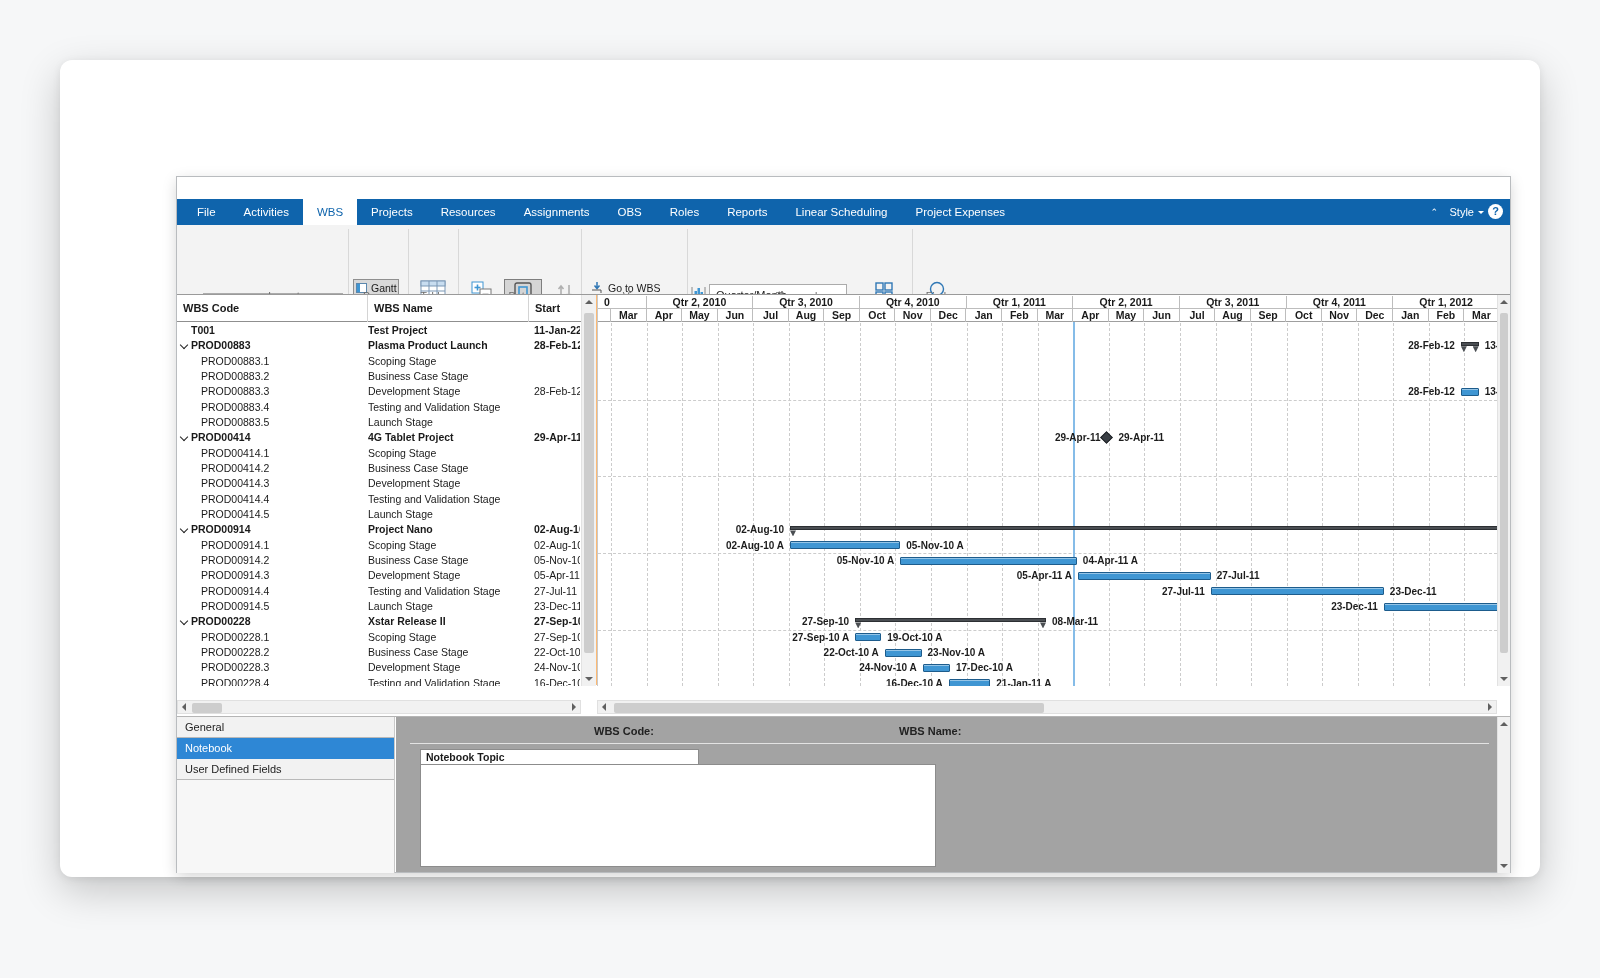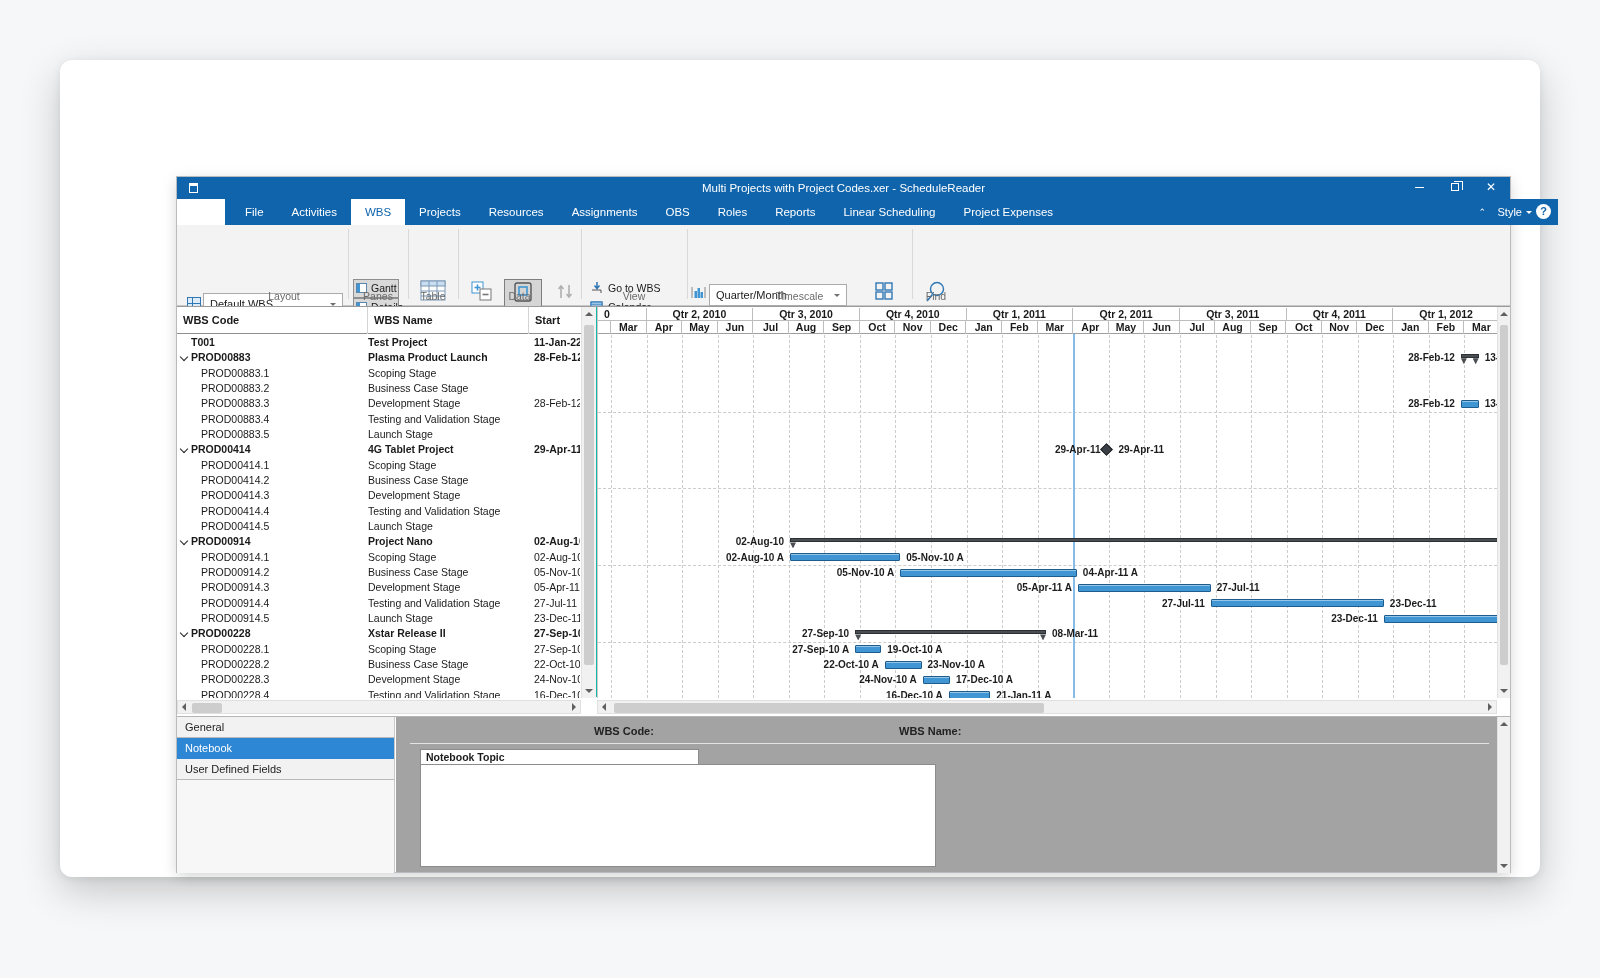--- a/index.html
+++ b/index.html
@@ -11,21 +11,21 @@
   .titlebar { position:absolute; left:0; top:0; width:100%; height:22px; background:#0f64ac; color:#fff; }
   .app-icon { position:absolute; left:12px; top:6px; width:9px; height:10px; border:1px solid #fff; border-top:3px solid #fff; }
   .title    { position:absolute; left:0; right:0; top:0; height:22px; line-height:22px; text-align:center; font-size:11.5px; color:#fff; }
   .winbtn { position:absolute; top:0; width:30px; height:22px; color:#fff; text-align:center; line-height:21px; font-size:12px; }
   .btn-min   { right:76px; } .btn-restore { right:40px; } .btn-close { right:4px; }
   .restore-glyph { display:inline-block; width:8px; height:8px; border:1px solid #fff; margin-top:6px; position:relative; }
   .restore-glyph:before { content:""; position:absolute; left:2px; top:-3px; width:8px; height:8px; border:1px solid #fff; border-bottom:none; border-left:none; }
   .min-glyph { display:inline-block; width:9px; height:1px; background:#fff; margin-bottom:3px; }
 
   
-  .menubar { position:absolute; left:0; top:22px; width:100%; height:26px; background:#0f64ac;margin-left:48px; }
+  .menubar { position:absolute; left:0; top:22px; width:100%; height:26px; background:#0f64ac; }
   .mtabs { position:absolute; left:6px; top:0; height:26px; white-space:nowrap; }
   .mtab { display:inline-block; height:26px; line-height:26px; padding:0 14px; color:#fff; font-size:11.5px; }
   .mtab.active { background:#ffffff; color:#0f64ac; }
   .menu-right { position:absolute; right:6px; top:0; height:26px; color:#fff; }
   .collapse-chev { position:absolute; right:66px; top:8px; font-size:9px; color:#fff; }
   .style-lbl { position:absolute; right:30px; top:0; line-height:26px; font-size:11px; color:#fff; }
   .style-caret { position:absolute; right:20px; top:12px; width:0; height:0; border:3.5px solid transparent; border-top-color:#fff; }
   .help-circle { position:absolute; right:1px; top:5px; width:15px; height:15px; border-radius:50%; background:#fff; color:#0f64ac; font-weight:bold; font-size:11px; text-align:center; line-height:15px; }
 
   
@@ -51,21 +51,21 @@
   .viewitem { position:absolute; left:413px; height:16px; line-height:16px; font-size:10.5px; padding-left:18px; white-space:nowrap; }
   .vic { position:absolute; left:0; top:1px; width:13px; height:13px; }
 
   .slider-track { position:absolute; left:560px; top:96px; width:100px; height:1px; background:#9a9a9a; }
   .slider-thumb { position:absolute; left:572px; top:90px; width:5px; height:13px; background:#e8e8e8; border:1px solid #777; }
   .pm { position:absolute; top:88px; font-size:12px; color:#555; }
 
   .findbtn { position:absolute; left:741px; top:54px; width:36px; height:48px; text-align:center; font-size:10.5px; }
 
   
-  .main { position:absolute; left:0; top:129px; width:1333px; height:391px; border-top:1px solid #9a9a9a; background:#14b8a6; }
+  .main { position:absolute; left:0; top:117px; width:1333px; height:391px; border-top:1px solid #9a9a9a; background:#fdba74; }
   .wbs-table { position:absolute; left:0; top:0; width:404px; height:391px; overflow:hidden; background:#fff; }
   .thead { position:absolute; left:0; top:0; width:100%; height:27px; border-bottom:1px solid #8f8f8f; background:#fff; font-weight:bold; font-size:11px; }
   .th { position:absolute; top:0; height:27px; line-height:26px; padding-left:6px; border-right:1px solid #d4d4d4; }
   .tbody { position:absolute; left:0; top:28px; width:100%; }
   .trow { position:relative; height:15.34px; line-height:15.34px; font-size:10.5px; white-space:nowrap;padding-left:44px; }
   .tc { position:absolute; top:0; height:100%; overflow:hidden; }
   .c-code { left:0; width:191px; }
   .c-name { left:191px; width:161px; }
   .c-start{ left:352px; width:51px; }
   .lvl0 { padding-left:14px; font-weight:bold; } .lvl0.noexp { font-weight:bold; }
@@ -117,27 +117,20 @@
   .note-box   { position:absolute; left:559px; top:32px; width:516px; height:118px; border:1px solid #8c8c8c; background:#fff; }
   .note-head  { height:16px; border-bottom:1px solid #b9b9b9; font-weight:bold; font-size:10.5px; line-height:15px; padding-left:5px; }
   .vs-bottom { left:1320px; top:0; width:13px; height:156px; }
 </style>
 </head>
 <body>
 
 <div class="card">
 <div class="app">
 
-  <div class="titlebar">
-    <div class="app-icon"></div>
-    <div class="title">Multi Projects with Project Codes.xer - ScheduleReader</div>
-    <div class="winbtn btn-min"><span class="min-glyph"></span></div>
-    <div class="winbtn btn-restore"><span class="restore-glyph"></span></div>
-    <div class="winbtn btn-close">✕</div>
-  </div>
 
   <div class="menubar">
     <div class="mtabs" id="menu-tabs"><span class="mtab">File</span><span class="mtab">Activities</span><span class="mtab active">WBS</span><span class="mtab">Projects</span><span class="mtab">Resources</span><span class="mtab">Assignments</span><span class="mtab">OBS</span><span class="mtab">Roles</span><span class="mtab">Reports</span><span class="mtab">Linear Scheduling</span><span class="mtab">Project Expenses</span></div>
     <div class="menu-right">
       <span class="collapse-chev">⌃</span>
       <span class="style-lbl">Style</span>
       <span class="style-caret"></span>
       <span class="help-circle">?</span>
     </div>
   </div>

